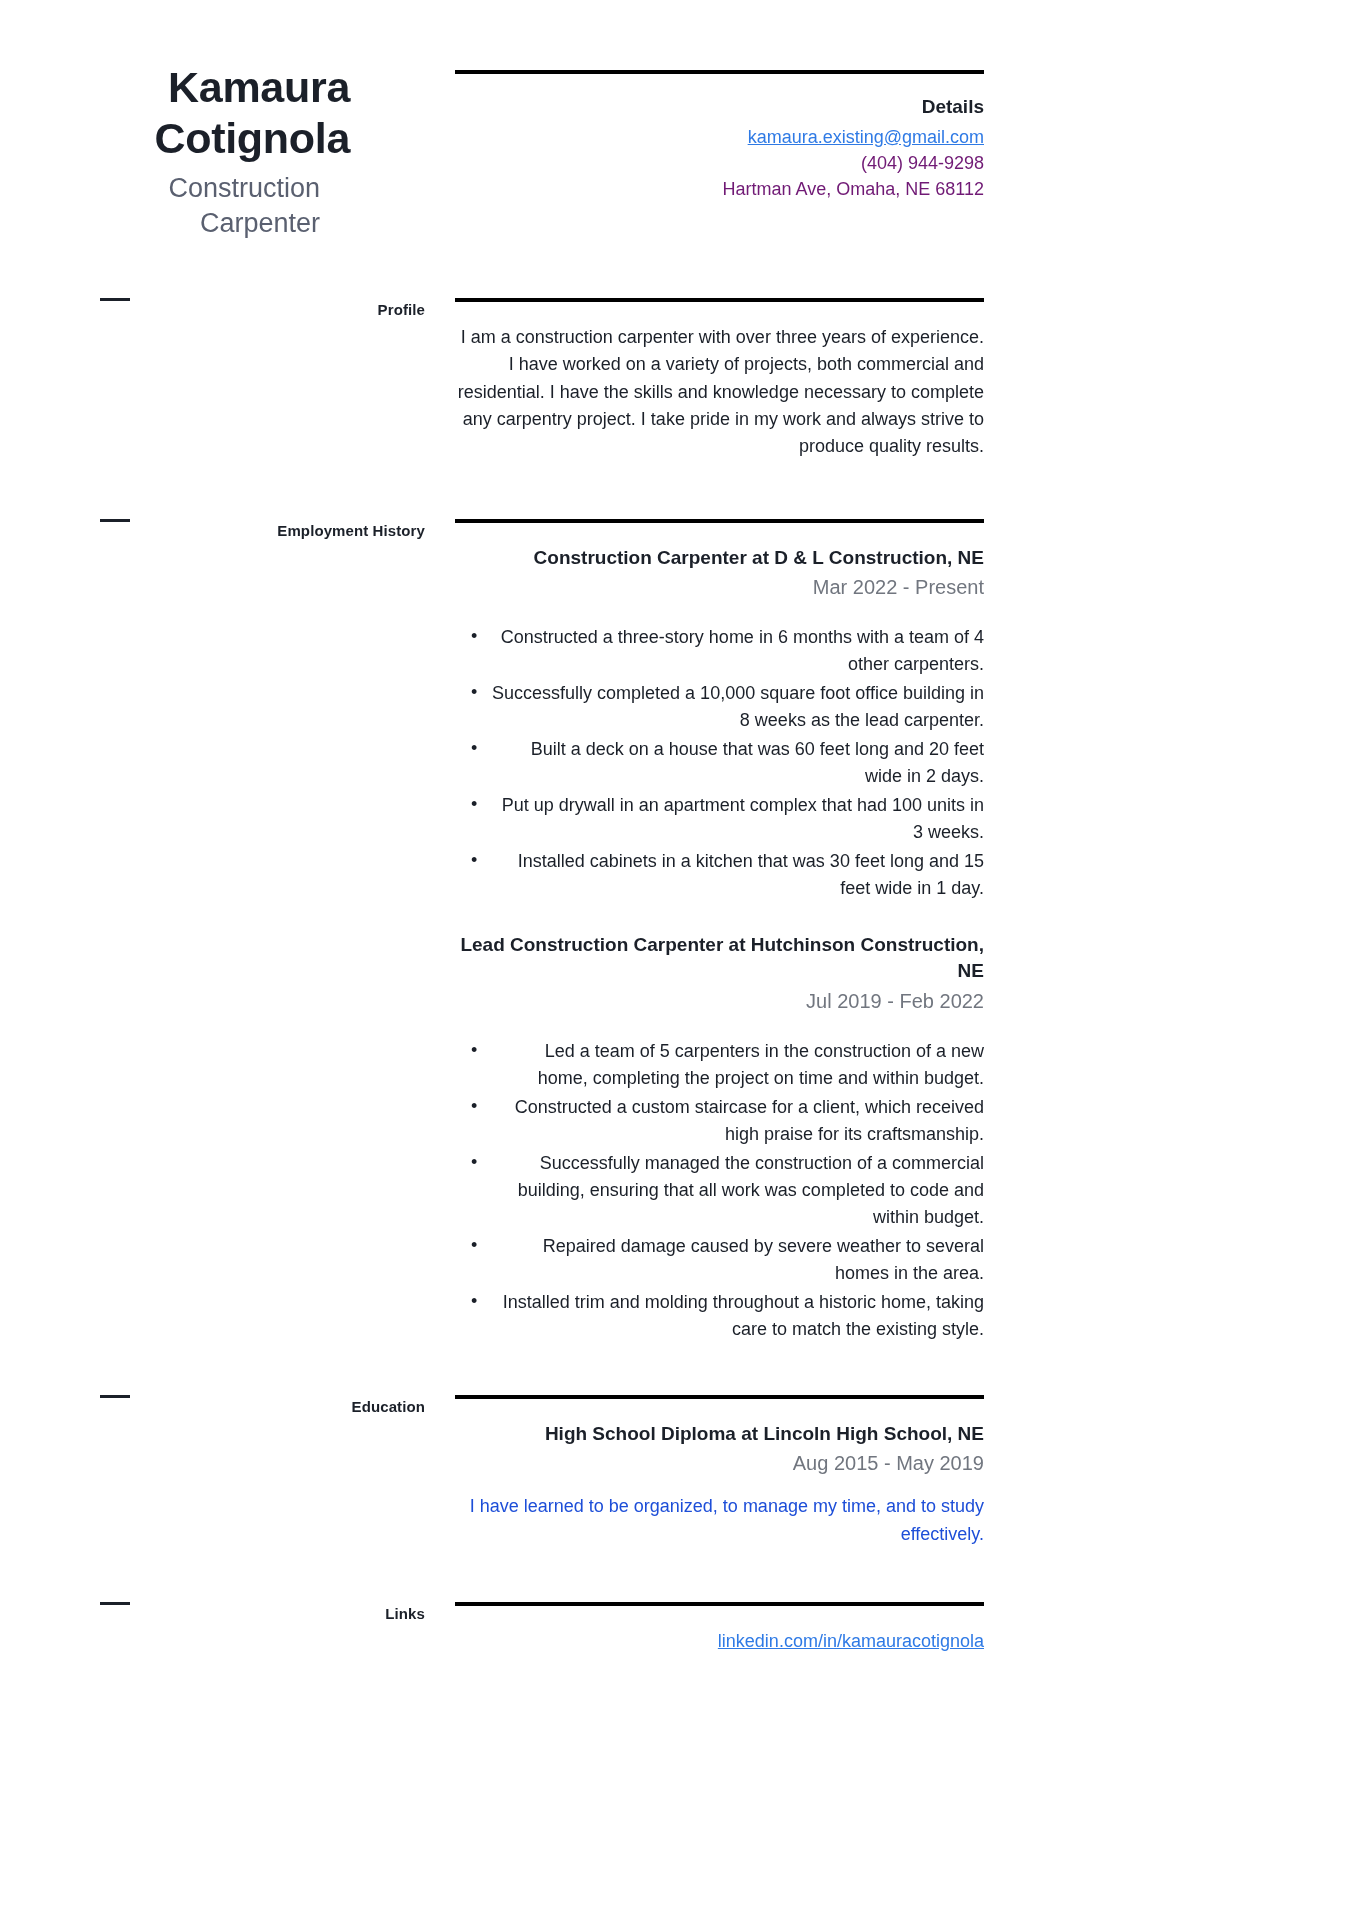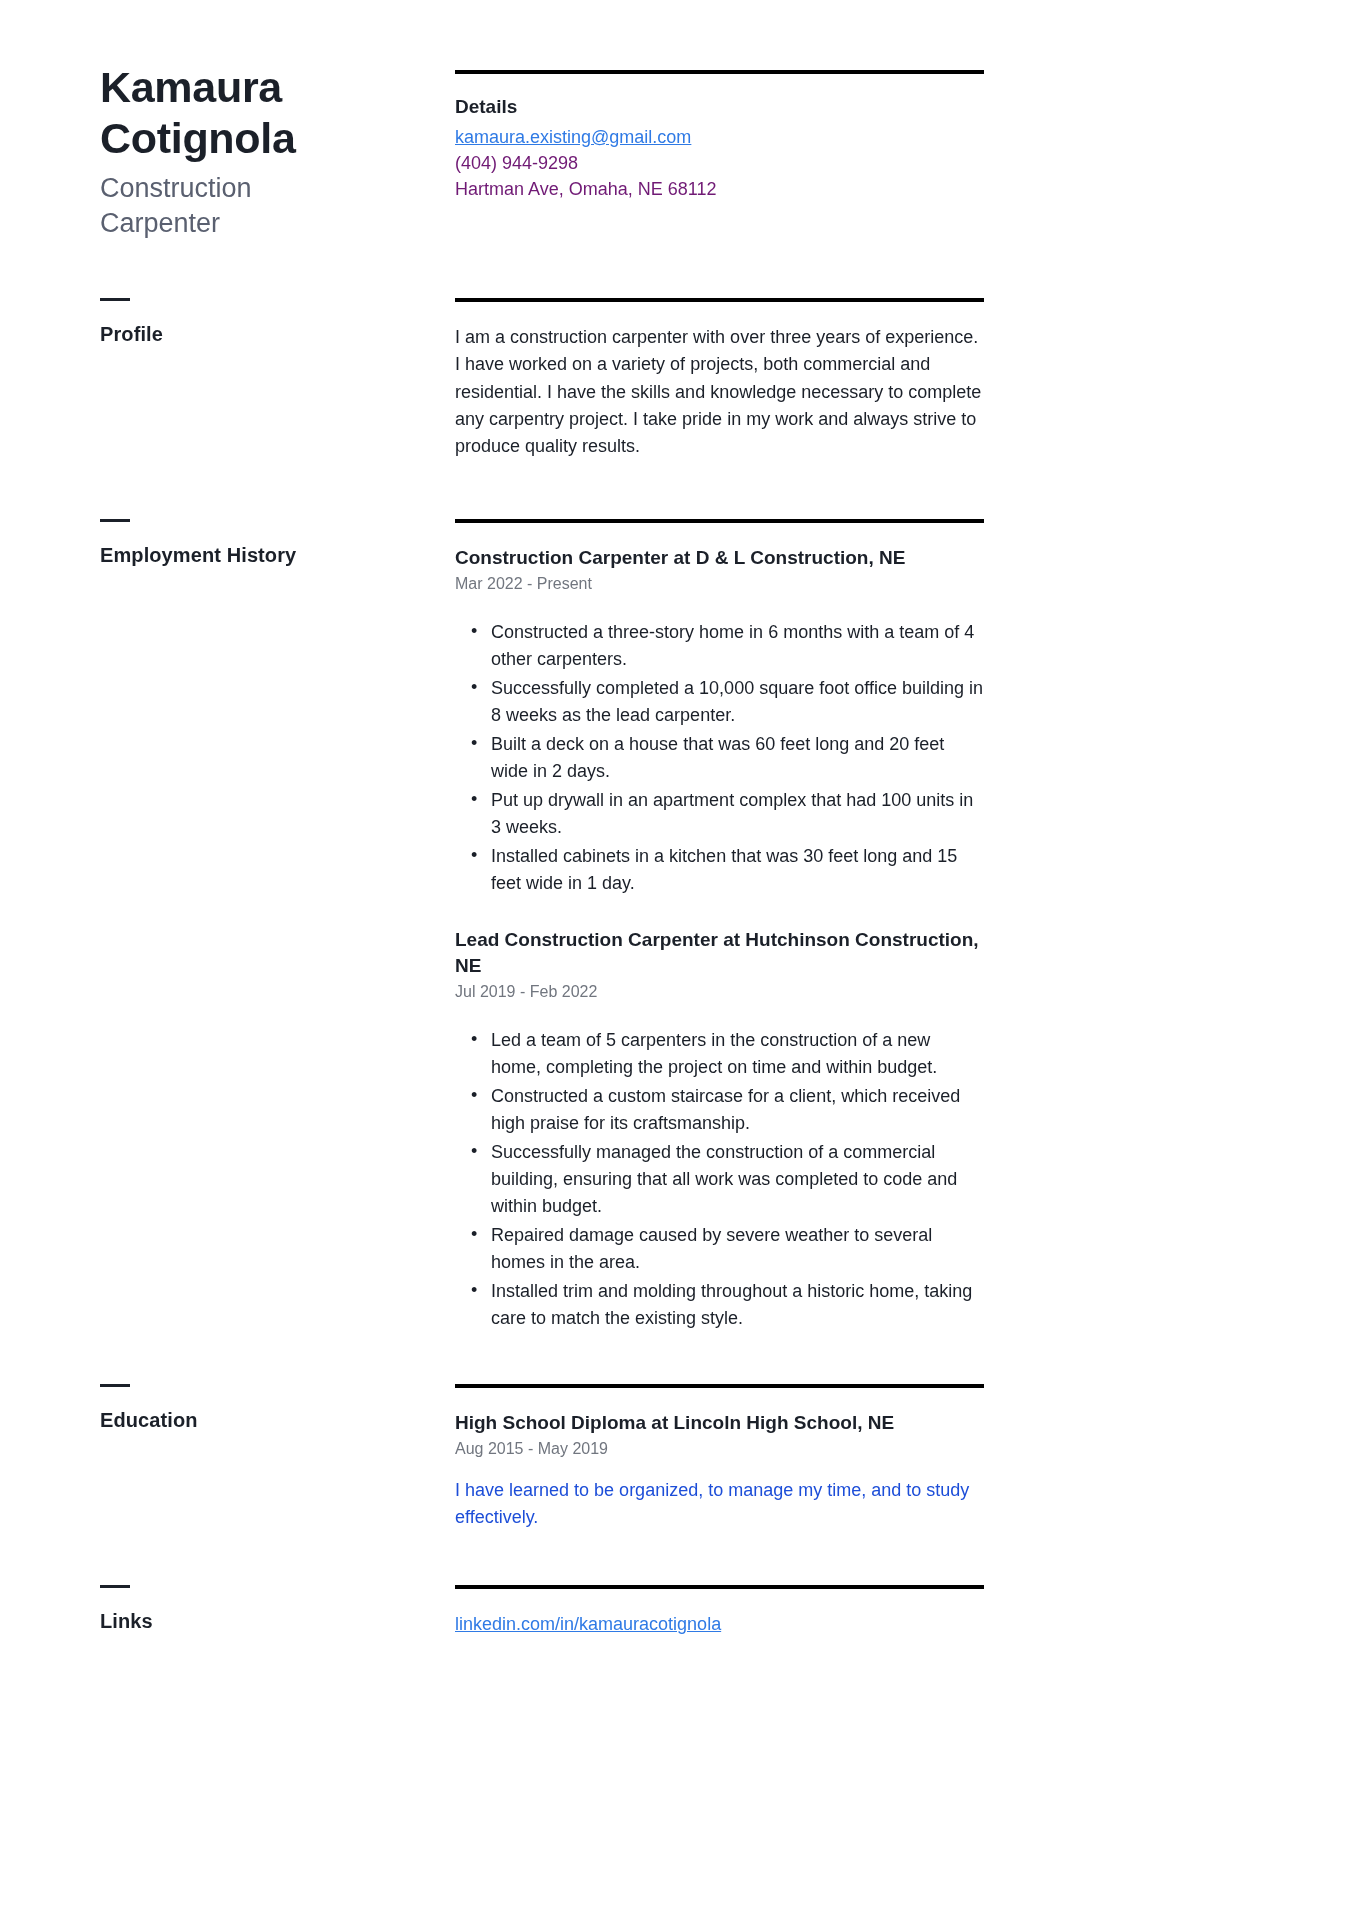--- a/index.html
+++ b/index.html
@@ -14,20 +14,21 @@
     color: #1b2029;
     -webkit-font-smoothing: antialiased;
   }
 
   .page {
     position: relative;
     width: 1084px;
     min-height: 1931px;
     background: #ffffff;
     padding: 62px 100px 60px 100px;
+    text-align: right;
   }
 
   
   .header {
     display: flex;
     align-items: flex-start;
   }
 
   .header-left {
     width: 355px;
@@ -82,24 +83,23 @@
     flex: 0 0 355px;
     padding-right: 30px;
   }
 
   .section-right {
     flex: 1 1 auto;
     min-width: 0;
   }
 
   .section-label {
-    font-size: 20px;
+    font-size: 15px;
     font-weight: 700;
     color: #1b2029;
-    margin-top: 22px;
     letter-spacing: 0.1px;
   }
 
   .section-body {
     padding-top: 22px;
   }
 
   
   .details-title {
     font-size: 19px;
@@ -135,21 +135,21 @@
   .entry + .entry { margin-top: 30px; }
 
   .entry-title {
     font-size: 19px;
     font-weight: 700;
     color: #1b2029;
     line-height: 1.35;
   }
 
   .entry-date {
-    font-size: 16px;
+    font-size: 20px;
     color: #71767f;
     margin-top: 3px;
     line-height: 1.4;
   }
 
   ul.bullets {
     margin-top: 23px;
     padding-left: 36px;
     list-style: none;
   }

